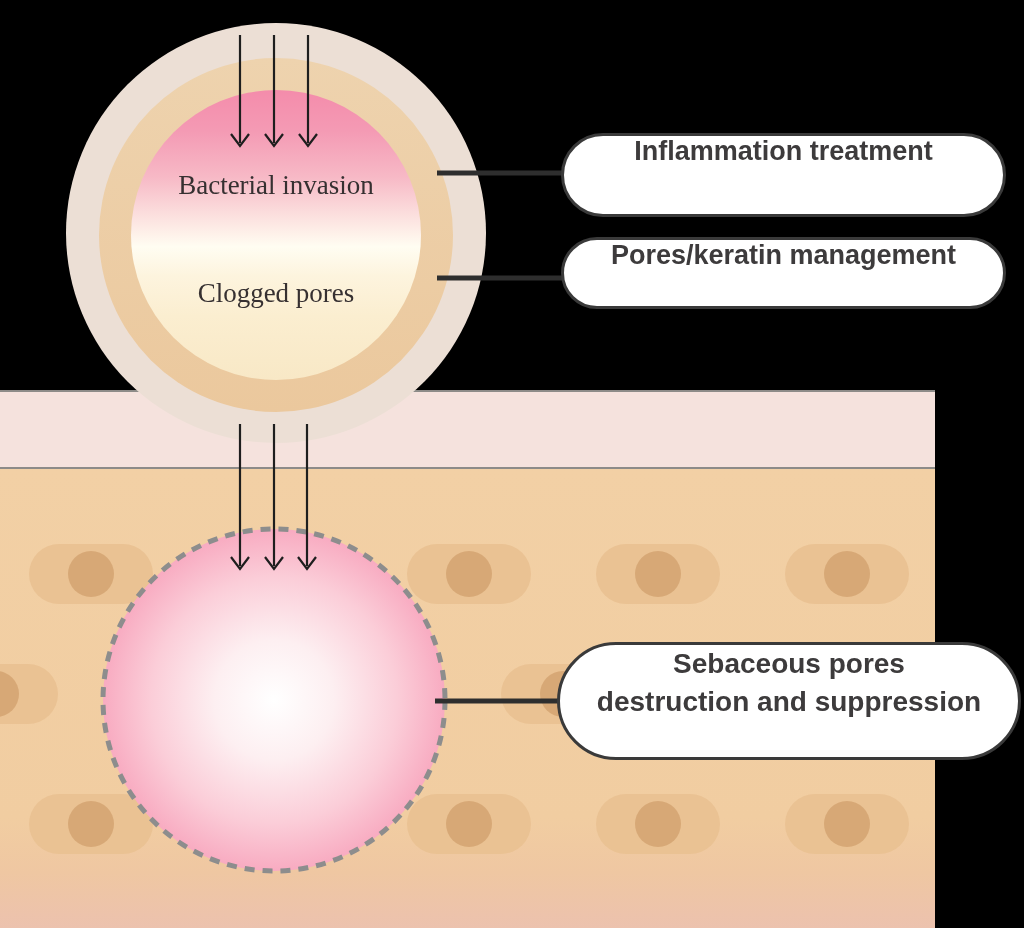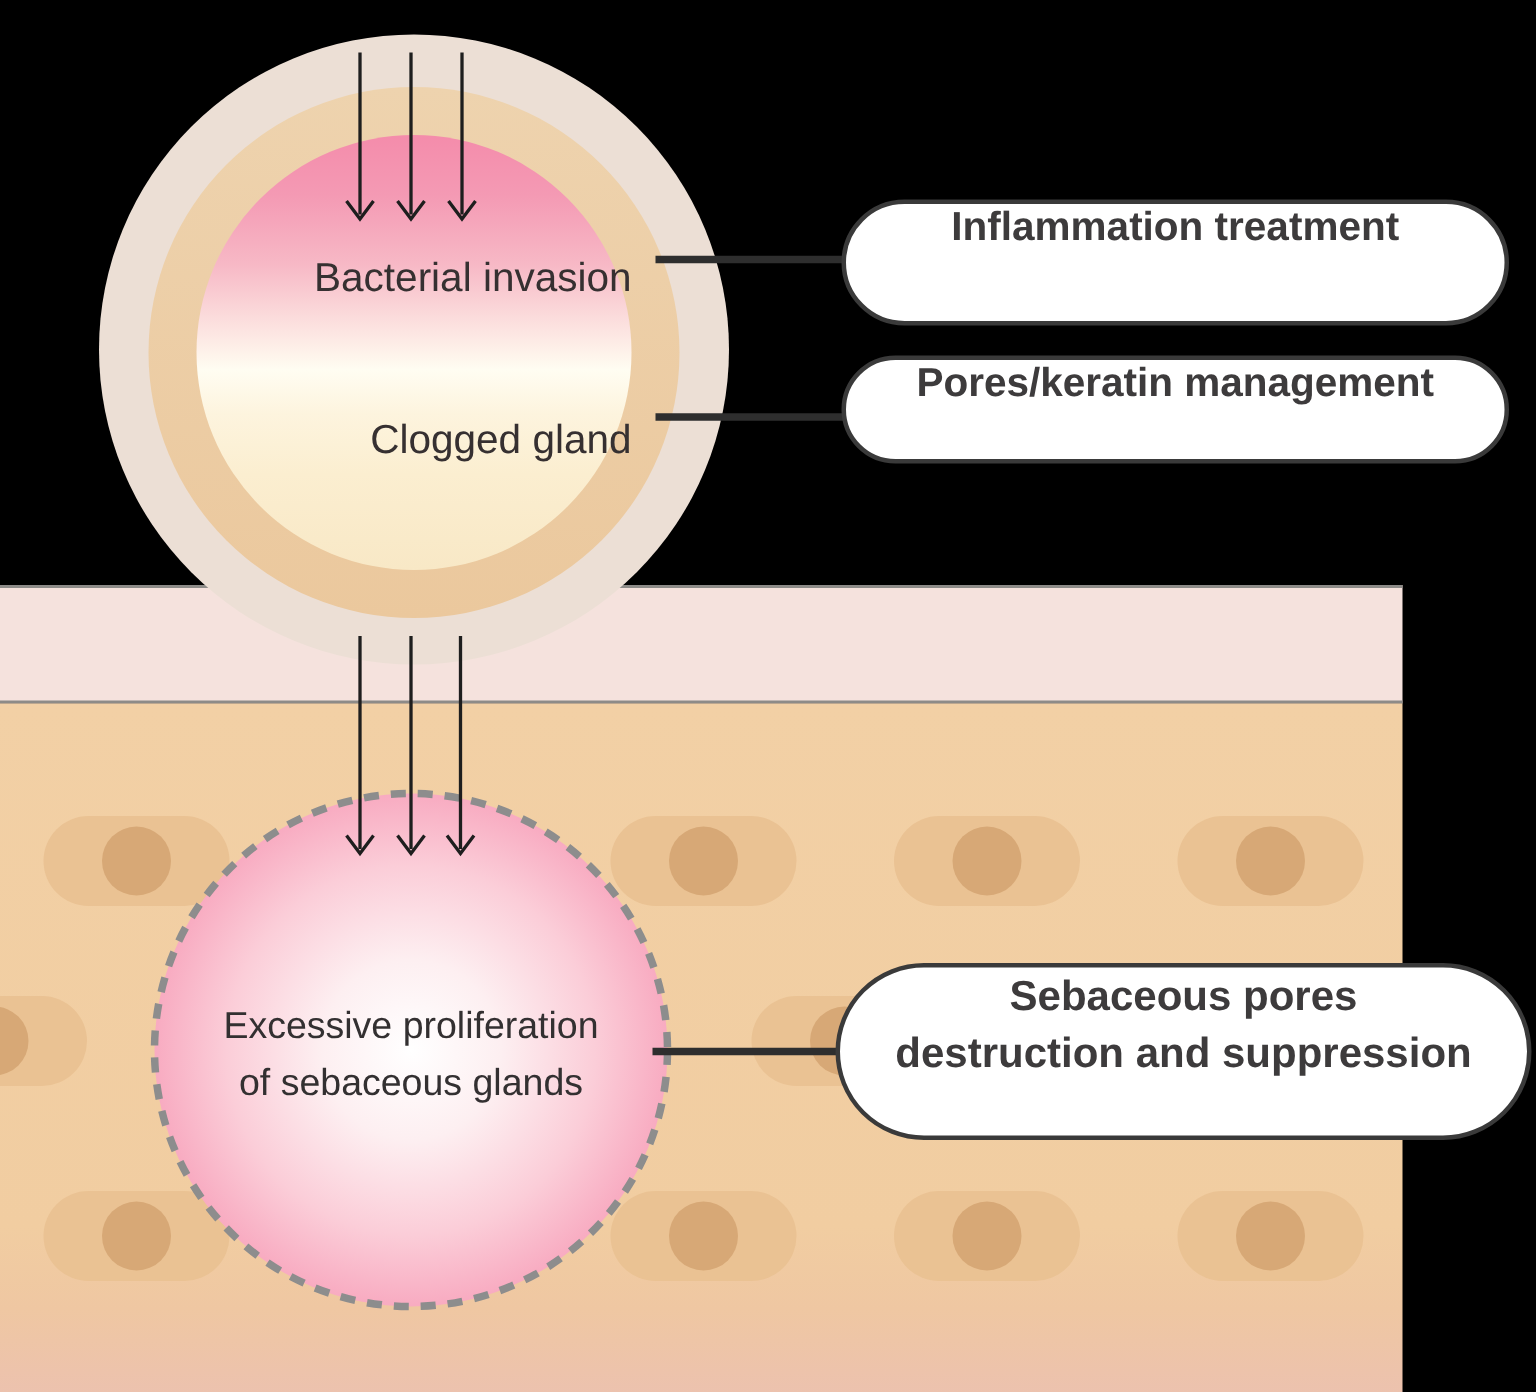--- a/index.html
+++ b/index.html
@@ -36,22 +36,22 @@
     background:linear-gradient(180deg,#eed3ae 0%,#ebc89d 100%);z-index:2;
   }
   .inner{
     position:absolute;left:131px;top:90px;width:290px;height:290px;border-radius:50%;
     background:linear-gradient(180deg,
       #f48cab 0%,#f49ab4 14%,#f7b9c6 30%,#fbdcdc 42%,#fef2ea 50%,
       #fffdf2 54%,#fdf4de 64%,#fbeed0 78%,#f8e8c6 100%);
     z-index:2;
   }
   .inner .circle-label{
-    position:absolute;left:0;width:100%;text-align:right;
-    font-size:27px;color:#363031;font-weight:400;
+    position:absolute;left:0;width:100%;text-align:center;
+    font-size:27px;color:#363031;font-weight:400;font-family:Liberation Serif, serif;
   }
   .label-top{top:80px;}
   .label-bottom{top:188px;}
   
   .overlay{position:absolute;left:0;top:0;width:1024px;height:928px;z-index:3;pointer-events:none;}
   
   .pill{
     position:absolute;background:#ffffff;border:3px solid #3a3a3a;border-radius:62px;
     display:flex;flex-direction:column;align-items:center;
     text-align:center;color:#3d3b3c;font-weight:600;box-sizing:border-box;z-index:4;
@@ -124,31 +124,27 @@
         <radialGradient id="glandFill" cx="50%" cy="50%" r="50%">
           <stop offset="0%" stop-color="#ffffff"></stop>
           <stop offset="35%" stop-color="#fdeff1"></stop>
           <stop offset="72%" stop-color="#fbcdd8"></stop>
           <stop offset="100%" stop-color="#f8abc1"></stop>
         </radialGradient>
       </defs>
       <circle cx="177" cy="177" r="171" fill="url(#glandFill)" stroke="#8d8d8d" stroke-width="5" stroke-dasharray="10 8"></circle>
     </svg>
 
-    <div class="gland-label">
-      <div>Excessive proliferation</div>
-      <div>of sebaceous glands</div>
-    </div>
   </div>
 
   <div class="halo"></div>
   <div class="ring"></div>
   <div class="inner">
     <div class="circle-label label-top">Bacterial invasion</div>
-    <div class="circle-label label-bottom">Clogged gland</div>
+    <div class="circle-label label-bottom">Clogged pores</div>
   </div>
 
   <svg class="overlay" viewBox="0 0 1024 928">
 
     <g stroke="#1e1e1e" stroke-width="2.2" fill="none">
       <line x1="240" y1="35" x2="240" y2="143"></line>
         <polyline points="231,134 240,146 249,134"></polyline>
       <line x1="274" y1="35" x2="274" y2="143"></line>
         <polyline points="265,134 274,146 283,134"></polyline>
       <line x1="308" y1="35" x2="308" y2="143"></line>

